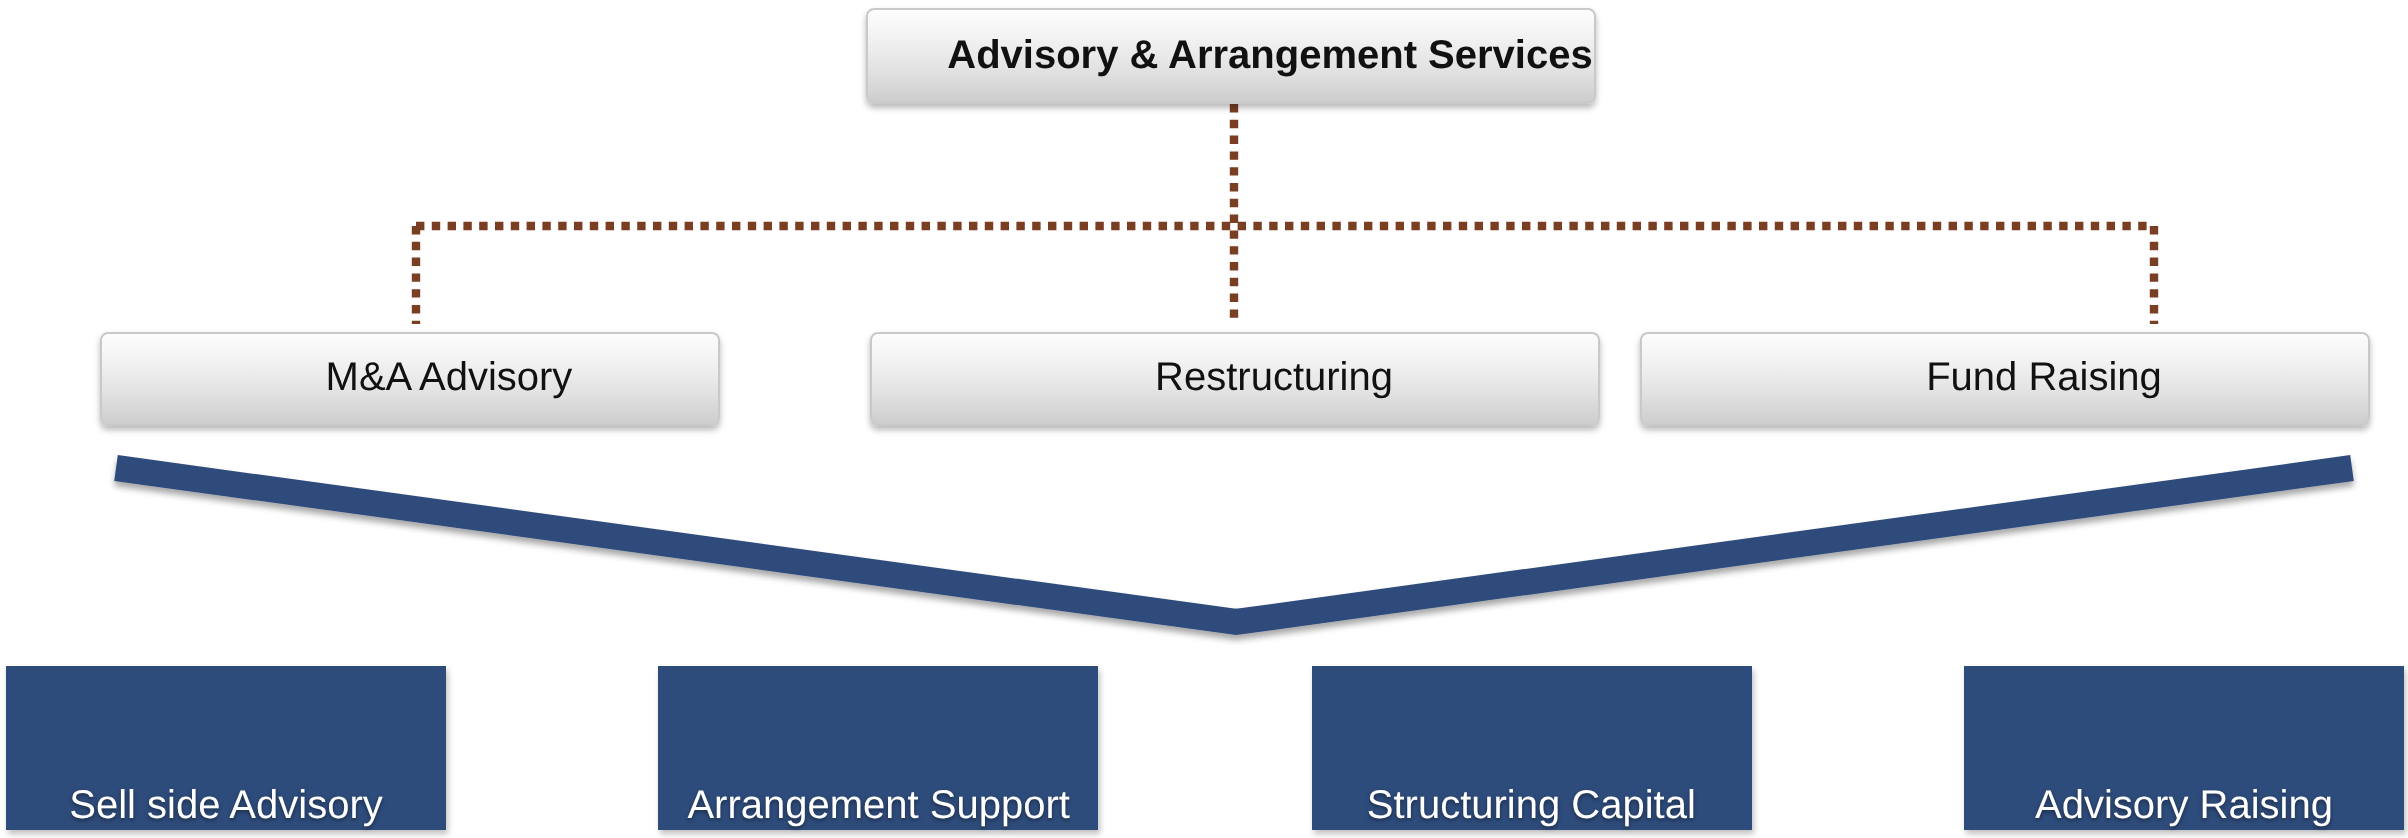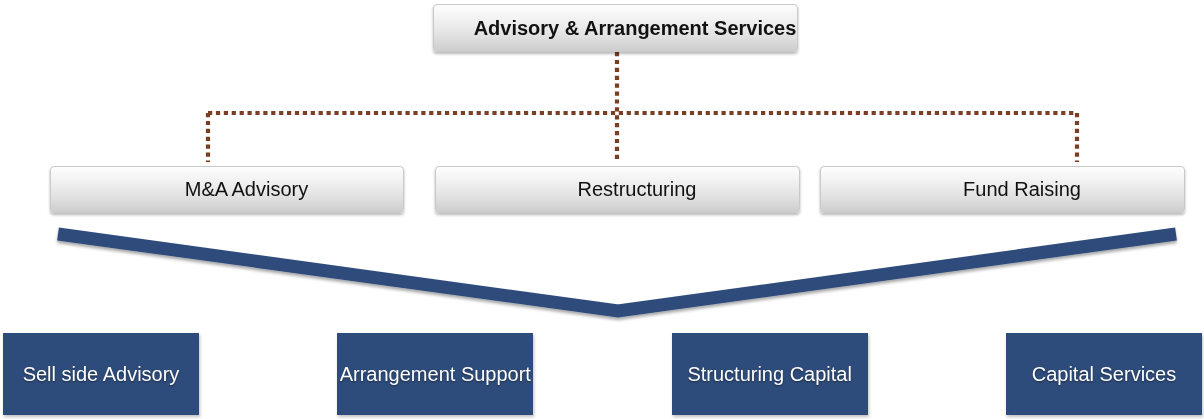--- a/index.html
+++ b/index.html
@@ -51,39 +51,39 @@
     box-shadow: 0 2px 3px rgba(0,0,0,0.28);
     color: #111111;
     font-size: 20px;
   }
   .root-box {
     left: 433px; top: 4px; width: 365px; height: 48px;
     font-weight: bold;
     font-size: 20px;
   }
   .svc-box { top: 166px; height: 47px; }
-  .svc-0 { left: 50px;  width: 354px; justify-content: center; }
+  .svc-0 { left: 50px;  width: 310px; justify-content: center; }
   .svc-1 { left: 435px; width: 365px; }
   .svc-2 { left: 820px; width: 365px; }
   .bottom-row {
     position: absolute;
     left: 3px;
     top: 333px;
     width: 1199px;
     height: 82px;
     display: flex;
     justify-content: space-between;
     z-index: 1;
   }
   .blue-box {
     position: relative;
-    width: 196px;
+    width: 220px;
     height: 82px;
     display: flex;
-    align-items: center;
+    align-items: flex-end;
     justify-content: center;
     background: var(--detail-box-blue, #2E4C7B);
     color: #ffffff;
     font-size: 20px;
     box-shadow: 1px 2px 3px rgba(0,0,0,0.25);
   }
   .blue-box .label {
     text-shadow: 0 1px 2px rgba(0,0,0,0.45);
   }
   .label {
@@ -126,17 +126,17 @@
     <div class="blue-box">
       <span class="label">Sell side Advisory</span>
     </div>
     <div class="blue-box">
       <span class="label">Arrangement Support</span>
     </div>
     <div class="blue-box">
       <span class="label">Structuring Capital</span>
     </div>
     <div class="blue-box">
-      <span class="label">Capital Services</span>
+      <span class="label">Advisory Raising</span>
     </div>
   </div>
 
 </div>
 
 </body></html>

